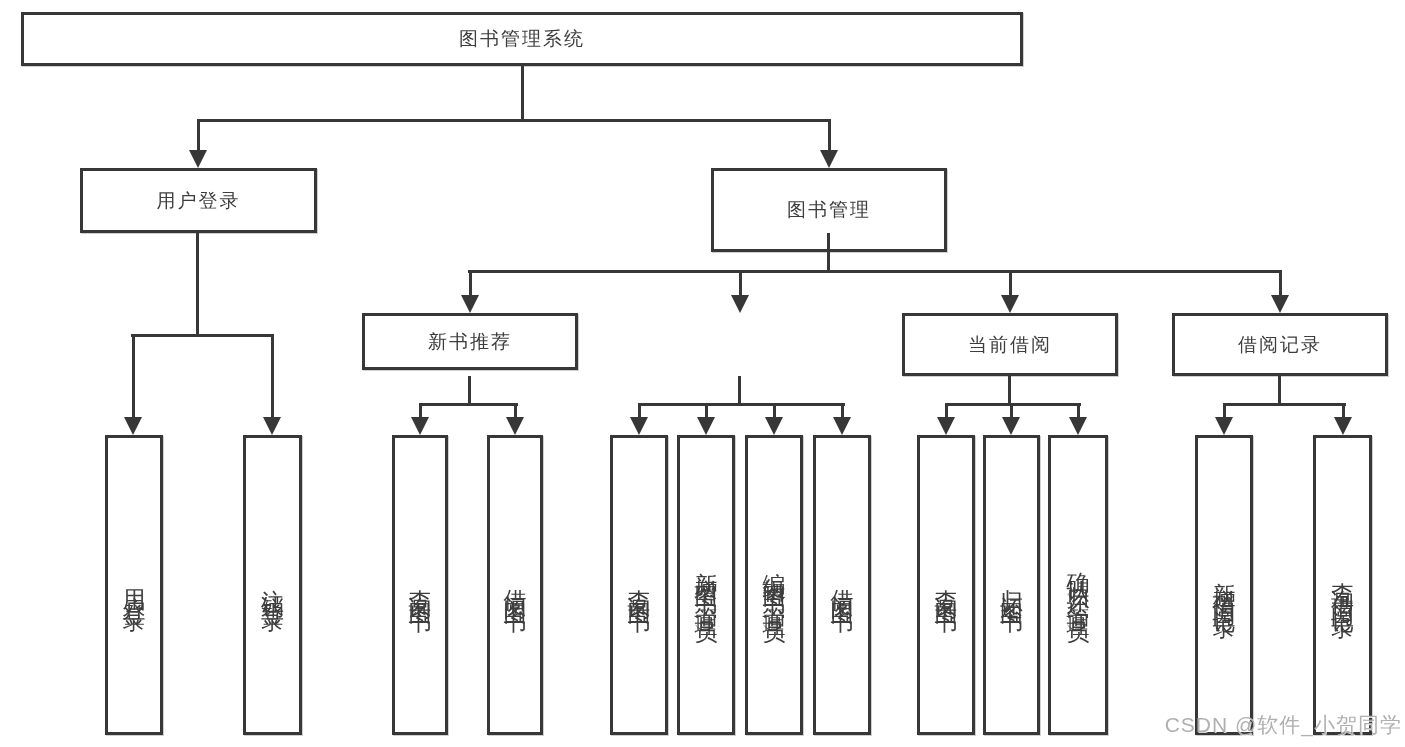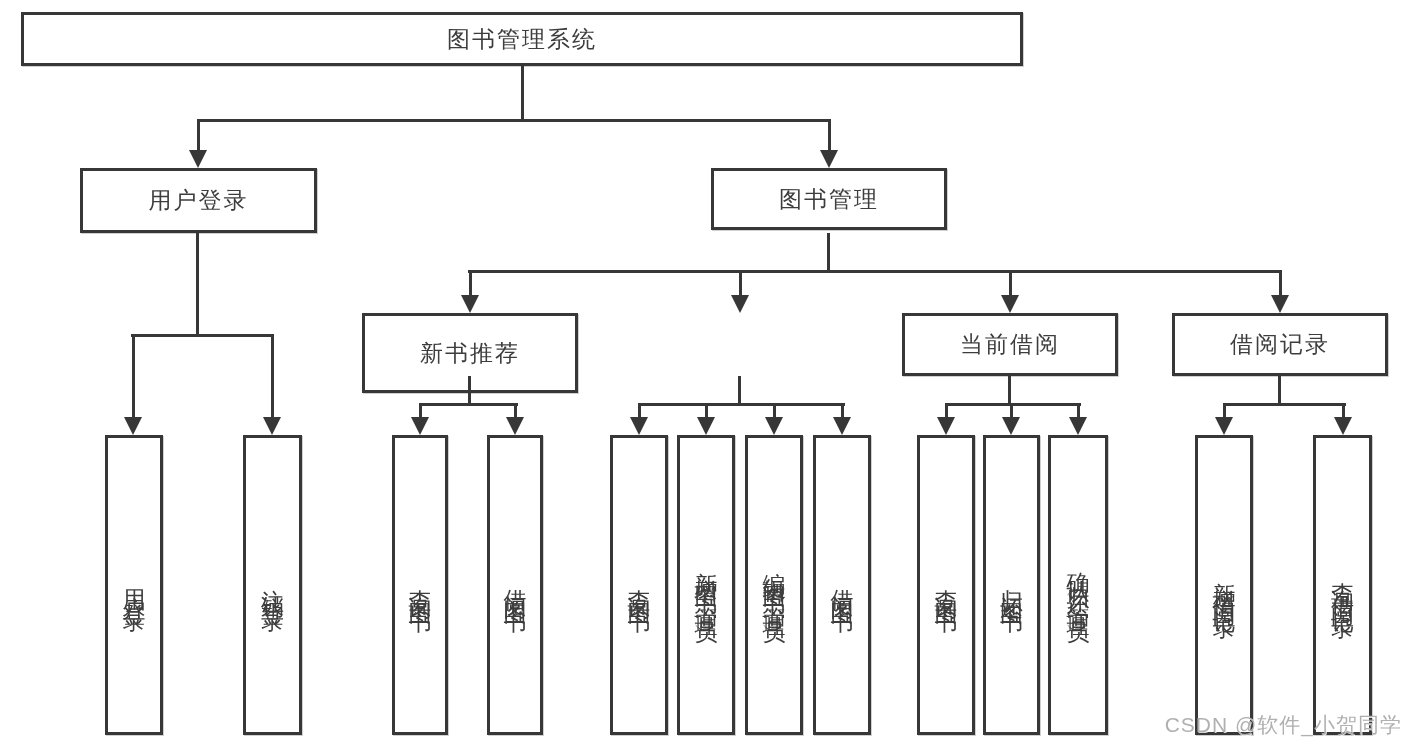--- a/index.html
+++ b/index.html
@@ -16,21 +16,21 @@
     box-sizing: border-box;
     border: 3px solid #373737;
     background: #ffffff;
     display: flex;
     align-items: center;
     justify-content: center;
     color: #3d3d3d;
     box-shadow: 1px 1px 0 rgba(120,120,120,0.35);
   }
   .hbox {
-    font-size: 23px;
+    font-size: 19px;
     letter-spacing: 2px;
     white-space: nowrap;
   }
   .vbox span {
     writing-mode: vertical-rl;
     text-orientation: mixed;
     font-size: 23px;
     letter-spacing: 7px;
     line-height: 1;
     white-space: nowrap;
@@ -82,25 +82,25 @@
 
 <div id="stage">
 
   <div class="box hbox" style="left:21px; top:12px; width:1002px; height:54px;">
     <span>图书管理系统</span>
   </div>
 
   <div class="box hbox" style="left:80px; top:168px; width:237px; height:65px;">
     <span>用户登录</span>
   </div>
-  <div class="box hbox" style="left:711px; top:168px; width:236px; height:62px;">
+  <div class="box hbox" style="left:711px; top:168px; width:236px; height:84px;">
     <span>图书管理</span>
   </div>
 
-  <div class="box hbox" style="left:362px; top:313px; width:216px; height:80px;">
+  <div class="box hbox" style="left:362px; top:313px; width:216px; height:57px;">
     <span>新书推荐</span>
   </div>
   <div class="box hbox" style="left:1172px; top:313px; width:216px; height:63px;">
     <span>借阅记录</span>
   </div>
   <div class="box hbox" style="left:902px; top:313px; width:216px; height:63px;">
     <span>当前借阅</span>
   </div>
 
   <div class="box vbox" style="left:105px; top:435px; width:58px; height:300px;">

